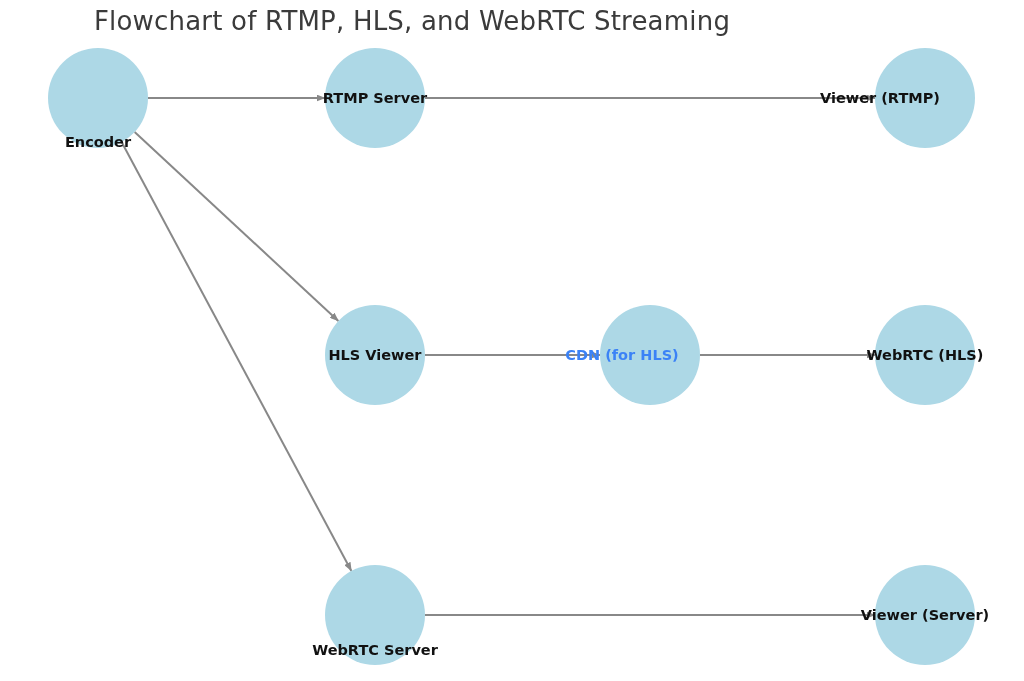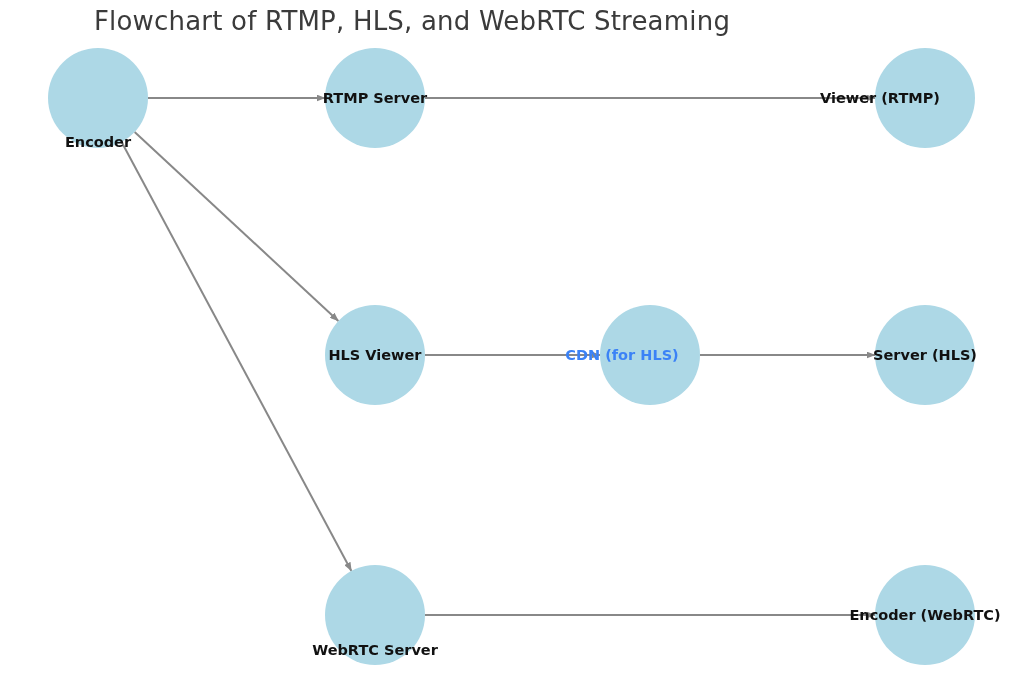--- a/index.html
+++ b/index.html
@@ -84,18 +84,18 @@
         <circle cx="925" cy="615" r="50" fill="#add8e6"></circle>
       </g>
   </svg>
 
   <div id="label-layer">
       <div class="node-label" style="left: 98px; top: 98px; color: rgb(17, 17, 17); margin-top: 44px;">Encoder</div>
       <div class="node-label" style="left: 375px; top: 98px; color: rgb(17, 17, 17);">RTMP Server</div>
       <div class="node-label" style="left: 880px; top: 98px; color: rgb(17, 17, 17);">Viewer (RTMP)</div>
       <div class="node-label" style="left: 375px; top: 355px; color: rgb(17, 17, 17);">HLS Viewer</div>
       <div class="node-label" style="left: 622px; top: 355px; color: #3b82f6;">CDN (for HLS)</div>
-      <div class="node-label" style="left: 925px; top: 355px; color: rgb(17, 17, 17);">Server (HLS)</div>
+      <div class="node-label" style="left: 925px; top: 355px; color: rgb(17, 17, 17);">WebRTC (HLS)</div>
       <div class="node-label" style="left: 375px; top: 650px; color: rgb(17, 17, 17);">WebRTC Server</div>
-      <div class="node-label" style="left: 925px; top: 615px; color: rgb(17, 17, 17);">Encoder (WebRTC)</div>
+      <div class="node-label" style="left: 925px; top: 615px; color: rgb(17, 17, 17);">Viewer (Server)</div>
     </div>
 
 </div>
 
 </body></html>

